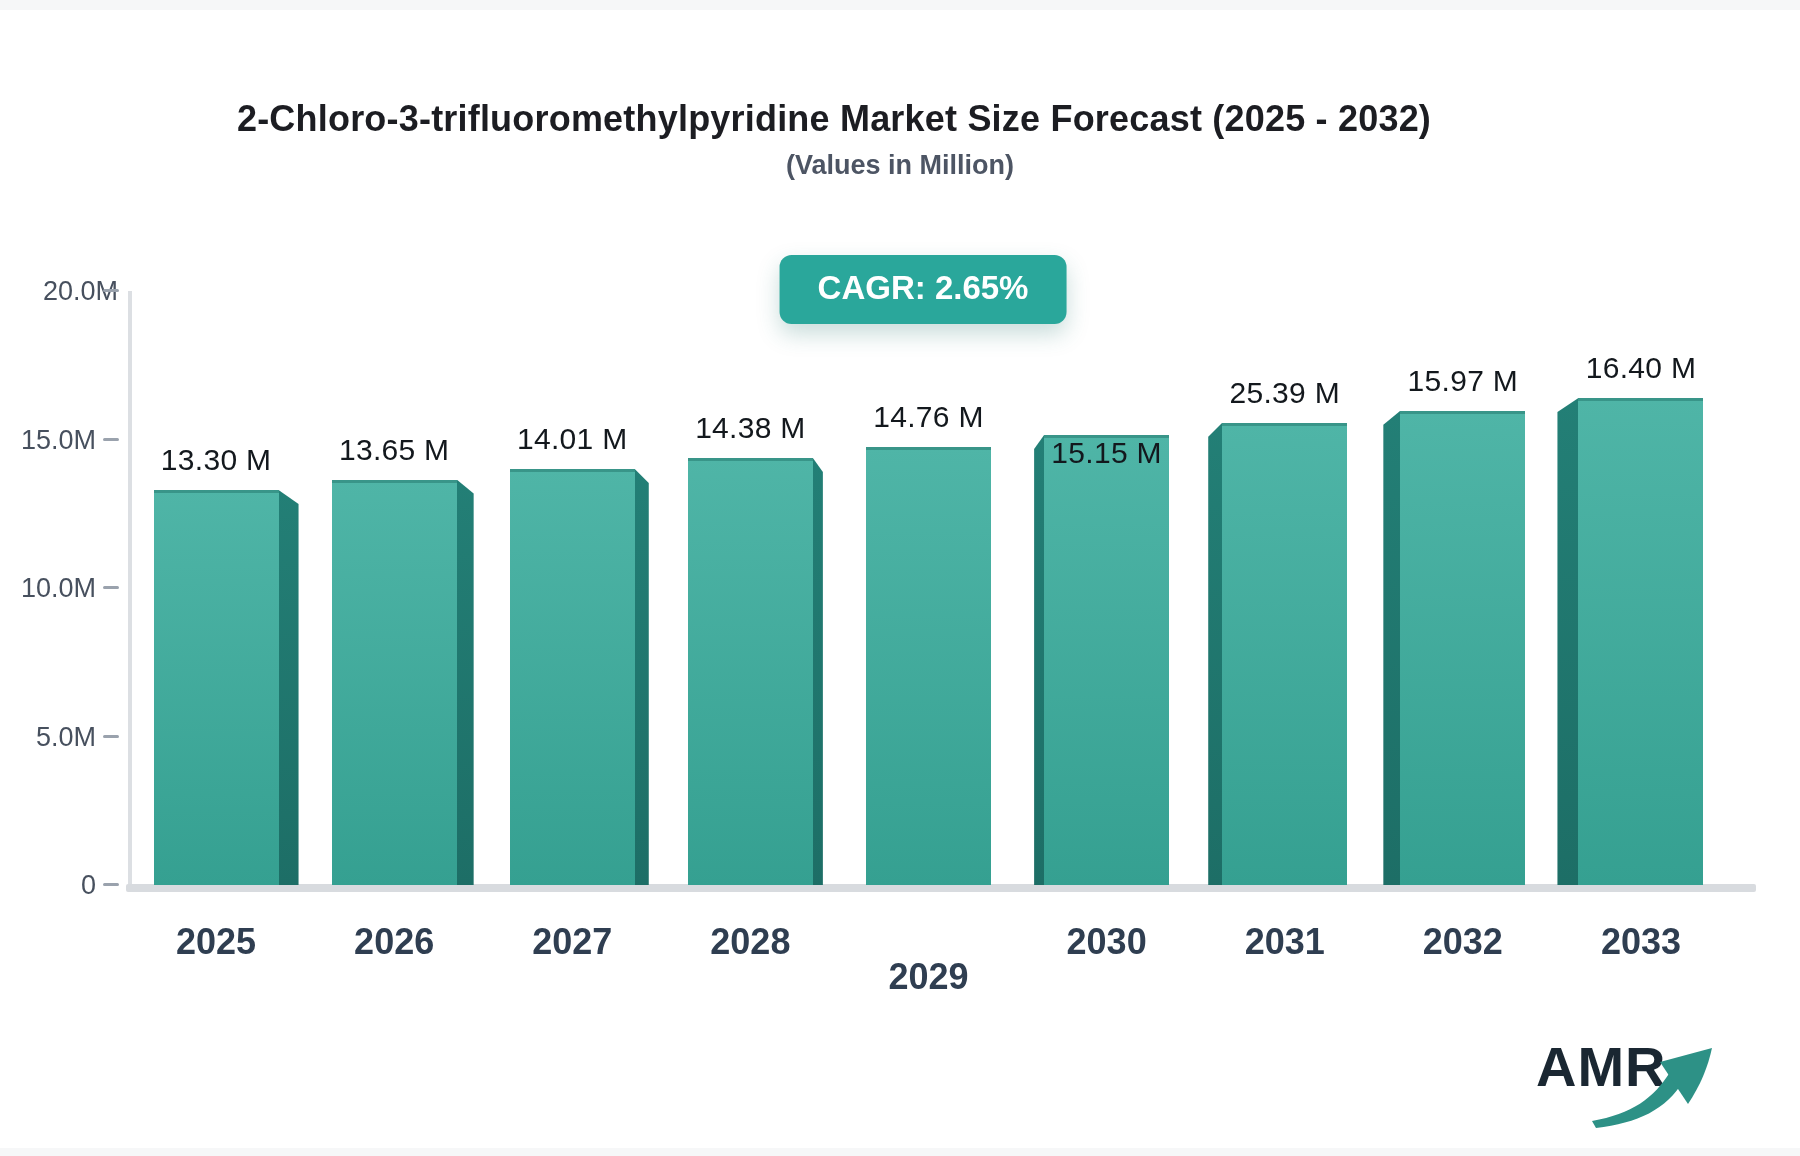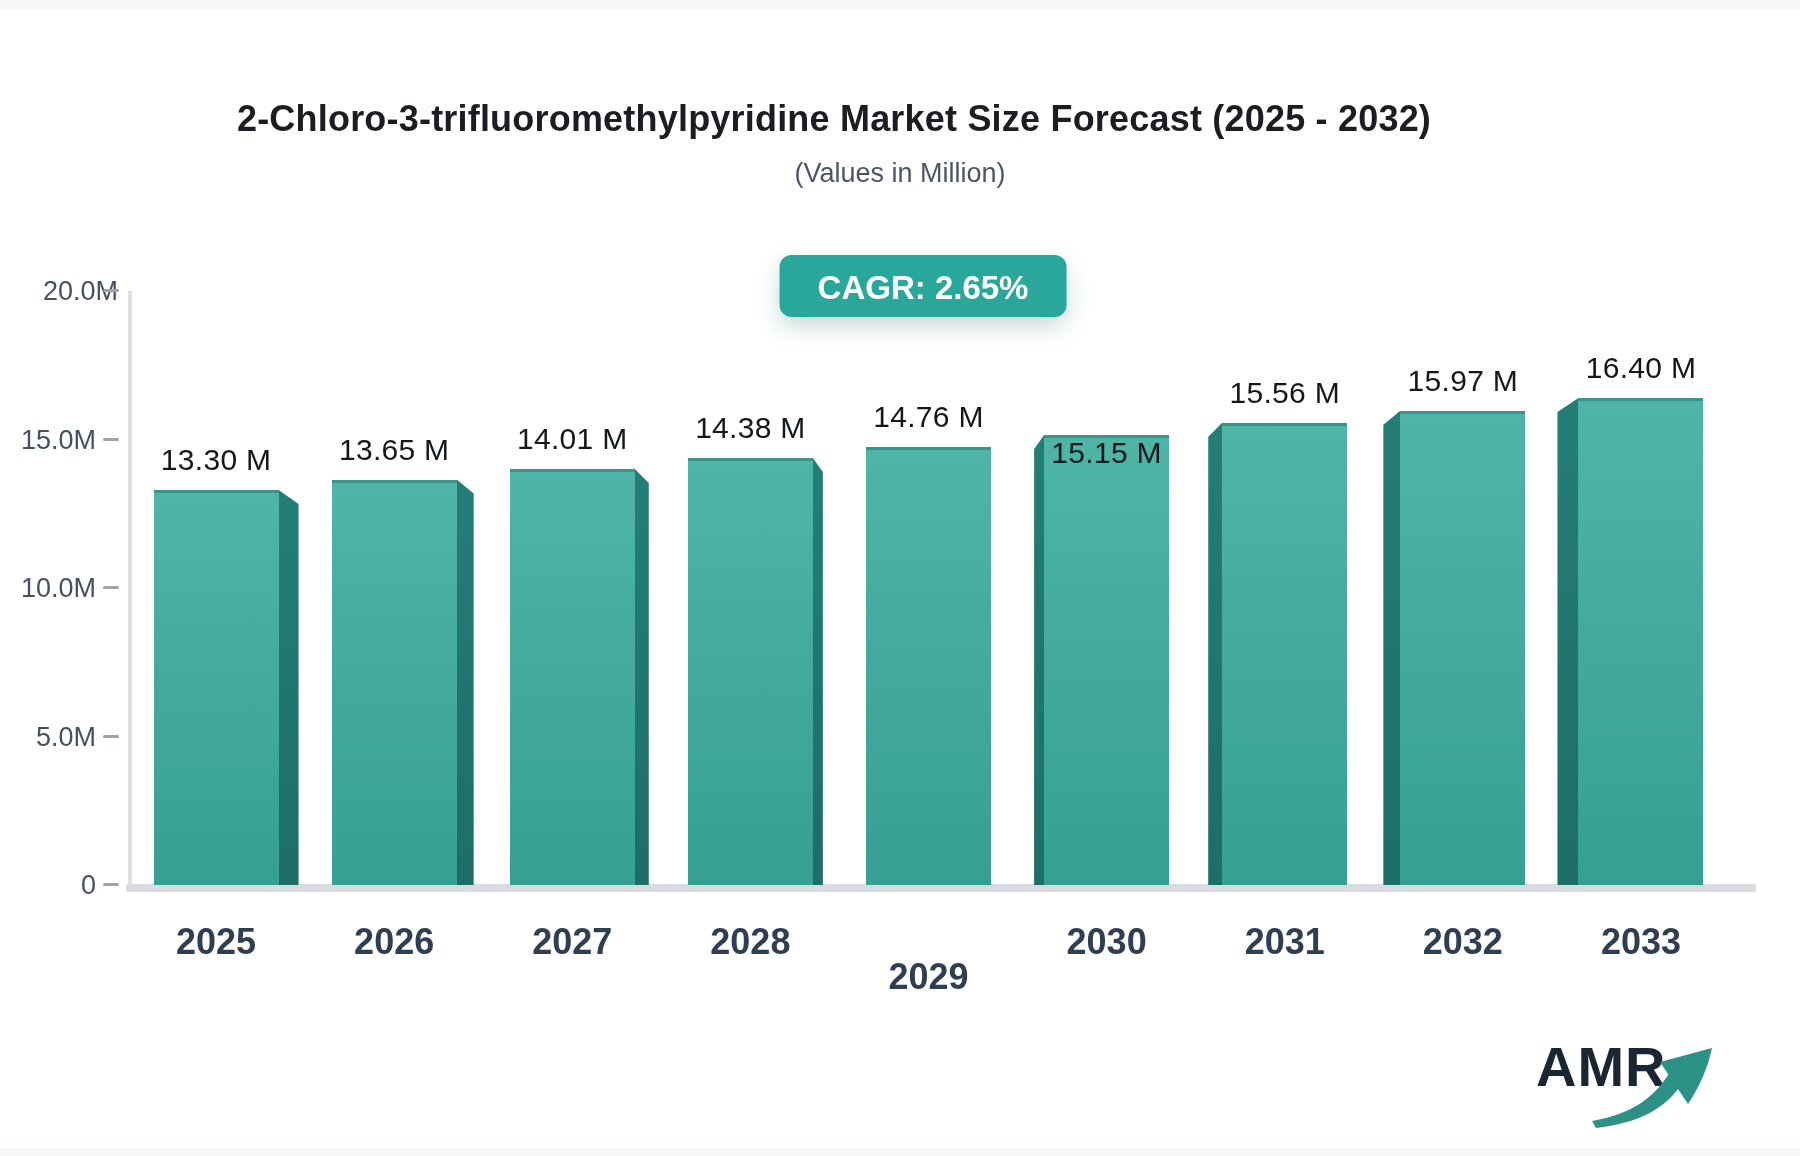--- a/index.html
+++ b/index.html
@@ -11,25 +11,25 @@
   .edge-strip{position:absolute;left:0;width:1800px;background:#f6f7f8;}
   .edge-strip.top{top:0;height:10px;}
   .edge-strip.bottom{bottom:0;height:8px;}
   .header{position:absolute;left:0;top:0;width:1800px;text-align:center;}
   .title{
     position:absolute;left:0;top:98px;width:1668px;
     font-size:36px;font-weight:700;color:#1c1d22;letter-spacing:.2px;
   }
   .subtitle{
     position:absolute;left:0;top:150px;width:1800px;
-    font-size:27px;font-weight:400;color:#4d5564;margin-top:8px;
+    font-size:27px;font-weight:700;color:#4d5564;
   }
   .badge{
     position:absolute;top:255px;left:50%;transform:translateX(23px) translateX(-50%);
-    height:62px;line-height:66px;padding:0 38px;border-radius:12px;
+    height:69px;line-height:66px;padding:0 38px;border-radius:12px;
     background:#2aa79b;color:#ffffff;font-size:33px;font-weight:700;
     box-shadow:0 10px 22px rgba(40,120,110,.25);
     white-space:nowrap;
   }
   #plot{position:absolute;left:0;top:0;width:1800px;height:1156px;}
   .y-axis-line{position:absolute;background:#dcdfe3;}
   .baseline{position:absolute;background:#d8dbdf;border-radius:2px;}
   .ytick-label{
     position:absolute;width:96px;text-align:right;
     font-size:27px;font-weight:500;color:#47505e;line-height:40px;
@@ -95,21 +95,21 @@
     <div class="xtick-label" style="left: 660.389px; top: 922px; color: rgb(47, 62, 81);">2028</div>
     <div class="bar-face" style="left: 866px; top: 446.628px; width: 125px; height: 438.372px; background: linear-gradient(rgb(79, 181, 167) 0%, rgb(53, 160, 145) 100%); box-shadow: rgba(0, 70, 62, 0.28) 0px 3px 0px inset;"></div>
     <div class="bar-value" style="left: 808.5px; top: 396.628px; color: rgb(19, 24, 29);">14.76 M</div>
     <div class="xtick-label" style="left: 838.5px; top: 957px; color: rgb(47, 62, 81);">2029</div>
     <div class="bar-wedge" style="left: 1034.11px; top: 435.045px; width: 10px; height: 449.955px; background: linear-gradient(rgb(35, 127, 118), rgb(29, 110, 102)); clip-path: polygon(0px 14px, 100% 0px, 100% 100%, 0px 100%);"></div>
     <div class="bar-face" style="left: 1044.11px; top: 435.045px; width: 125px; height: 449.955px; background: linear-gradient(rgb(79, 181, 167) 0%, rgb(53, 160, 145) 100%); box-shadow: rgba(0, 70, 62, 0.28) 0px 3px 0px inset;"></div>
     <div class="bar-value" style="left: 986.611px; top: 385.045px; color: rgb(19, 24, 29); margin-top: 48px;">15.15 M</div>
     <div class="xtick-label" style="left: 1016.61px; top: 922px; color: rgb(47, 62, 81);">2030</div>
     <div class="bar-wedge" style="left: 1208.22px; top: 422.868px; width: 14px; height: 462.132px; background: linear-gradient(rgb(35, 127, 118), rgb(29, 110, 102)); clip-path: polygon(0px 14px, 100% 0px, 100% 100%, 0px 100%);"></div>
     <div class="bar-face" style="left: 1222.22px; top: 422.868px; width: 125px; height: 462.132px; background: linear-gradient(rgb(79, 181, 167) 0%, rgb(53, 160, 145) 100%); box-shadow: rgba(0, 70, 62, 0.28) 0px 3px 0px inset;"></div>
-    <div class="bar-value" style="left: 1164.72px; top: 372.868px; color: rgb(19, 24, 29);">15.56 M</div>
+    <div class="bar-value" style="left: 1164.72px; top: 372.868px; color: rgb(19, 24, 29);">25.39 M</div>
     <div class="xtick-label" style="left: 1194.72px; top: 922px; color: rgb(47, 62, 81);">2031</div>
     <div class="bar-wedge" style="left: 1383.33px; top: 410.691px; width: 17px; height: 474.309px; background: linear-gradient(rgb(35, 127, 118), rgb(29, 110, 102)); clip-path: polygon(0px 14px, 100% 0px, 100% 100%, 0px 100%);"></div>
     <div class="bar-face" style="left: 1400.33px; top: 410.691px; width: 125px; height: 474.309px; background: linear-gradient(rgb(79, 181, 167) 0%, rgb(53, 160, 145) 100%); box-shadow: rgba(0, 70, 62, 0.28) 0px 3px 0px inset;"></div>
     <div class="bar-value" style="left: 1342.83px; top: 360.691px; color: rgb(19, 24, 29);">15.97 M</div>
     <div class="xtick-label" style="left: 1372.83px; top: 922px; color: rgb(47, 62, 81);">2032</div>
     <div class="bar-wedge" style="left: 1557.44px; top: 397.92px; width: 21px; height: 487.08px; background: linear-gradient(rgb(35, 127, 118), rgb(29, 110, 102)); clip-path: polygon(0px 14px, 100% 0px, 100% 100%, 0px 100%);"></div>
     <div class="bar-face" style="left: 1578.44px; top: 397.92px; width: 125px; height: 487.08px; background: linear-gradient(rgb(79, 181, 167) 0%, rgb(53, 160, 145) 100%); box-shadow: rgba(0, 70, 62, 0.28) 0px 3px 0px inset;"></div>
     <div class="bar-value" style="left: 1520.94px; top: 347.92px; color: rgb(19, 24, 29);">16.40 M</div>
     <div class="xtick-label" style="left: 1550.94px; top: 922px; color: rgb(47, 62, 81);">2033</div>
   </div>

